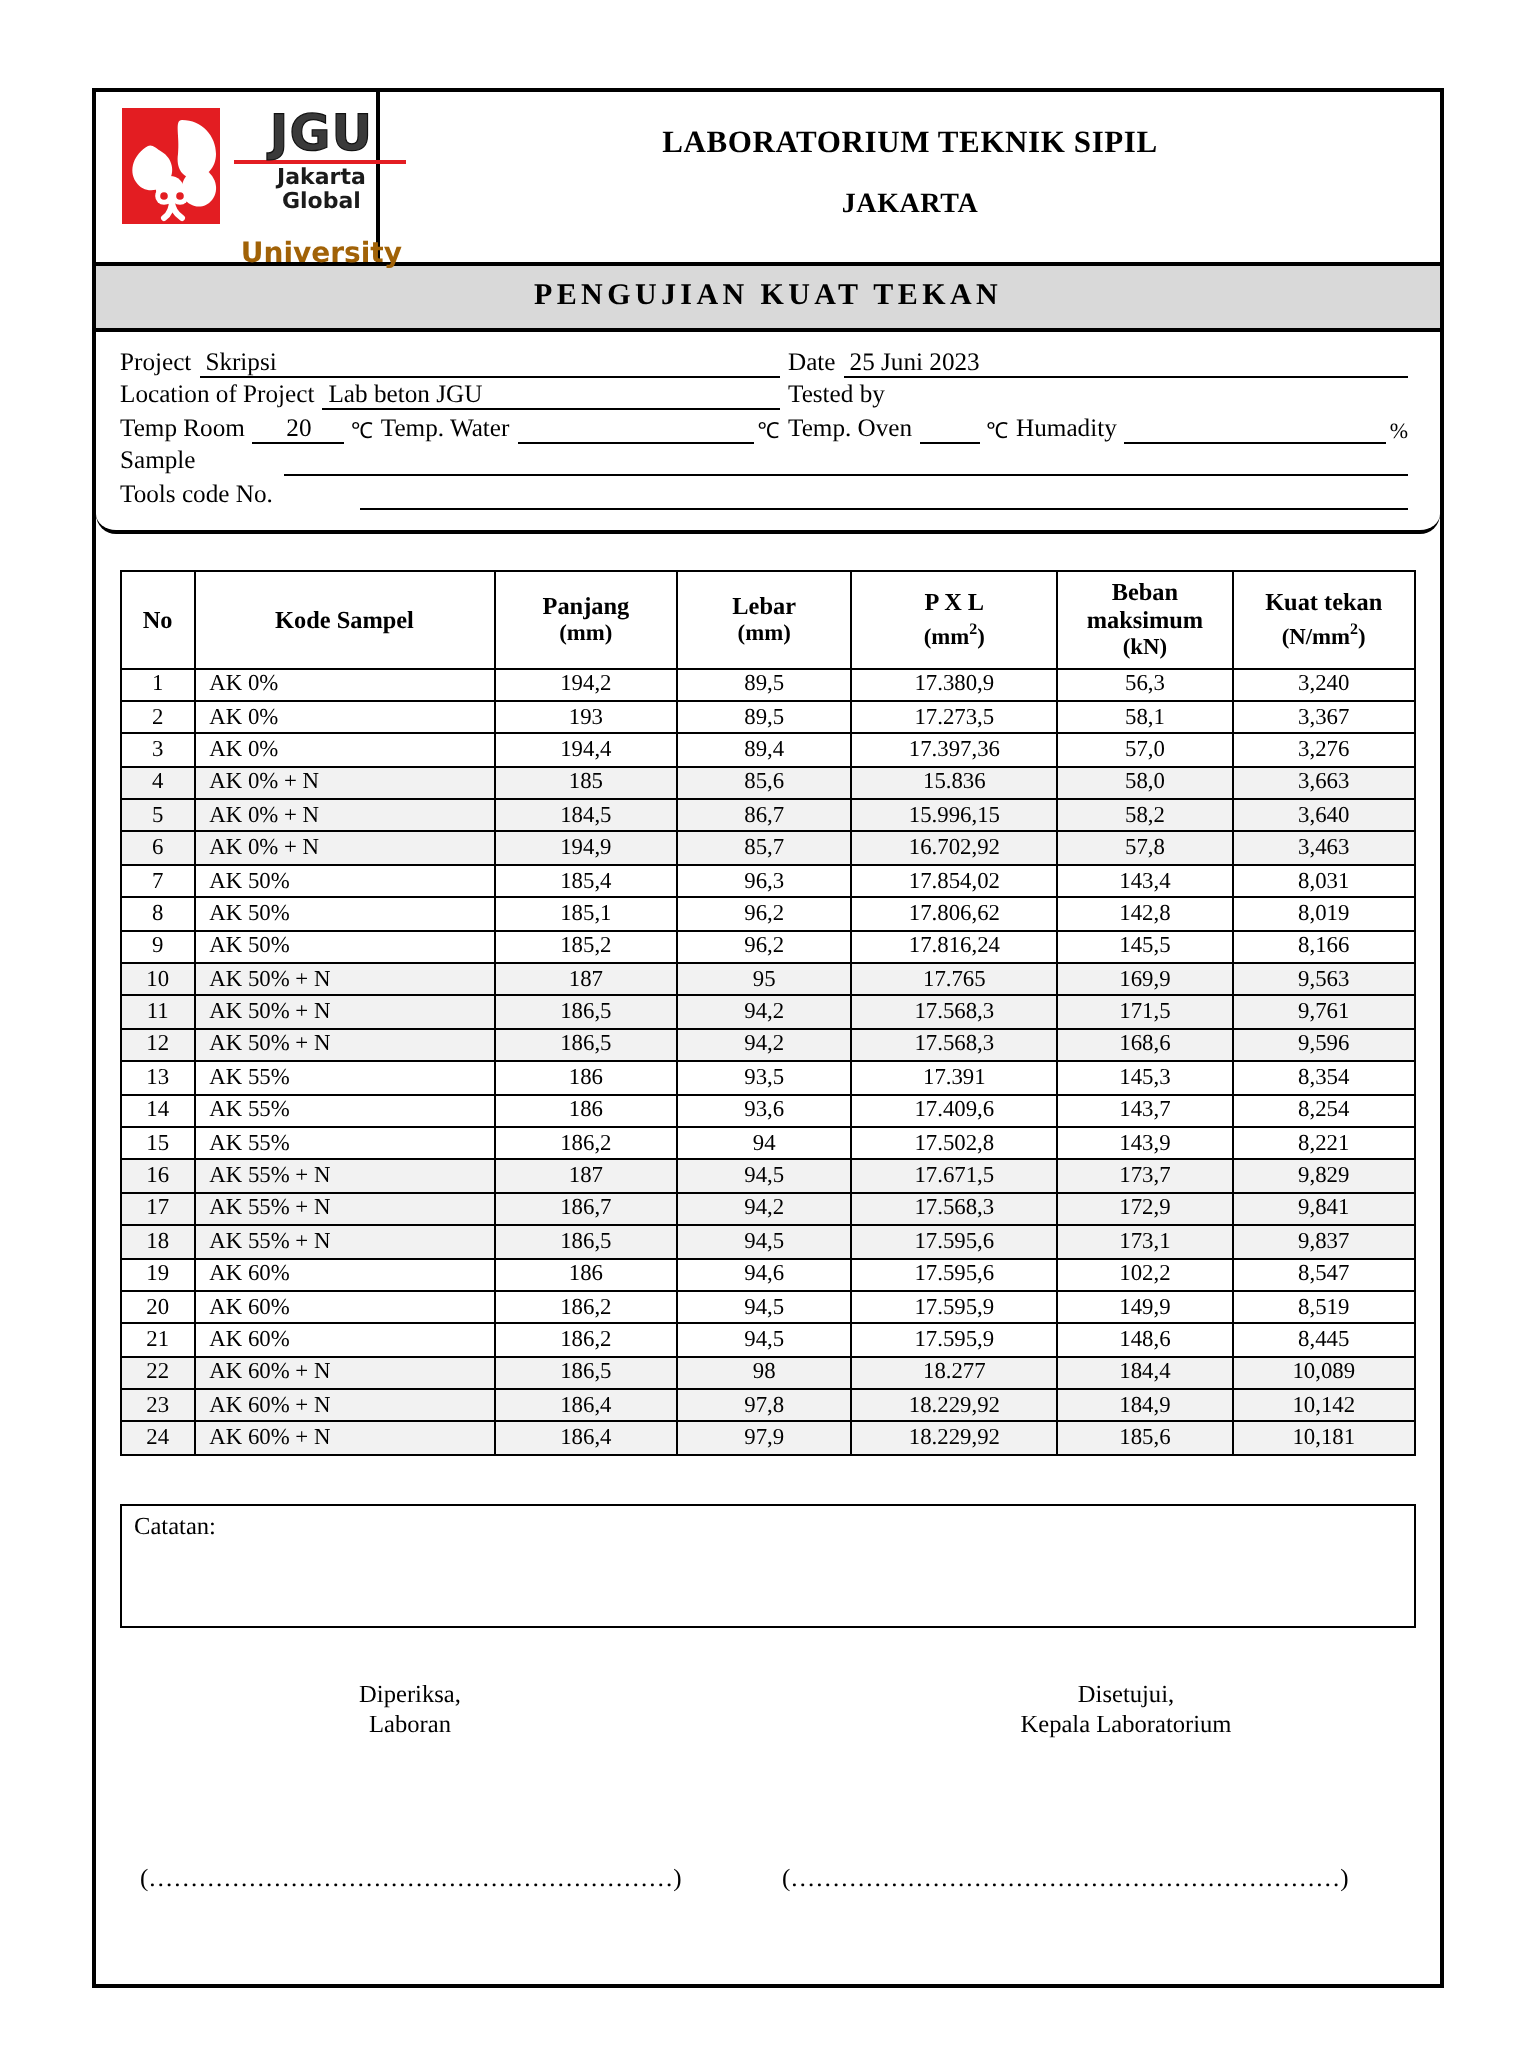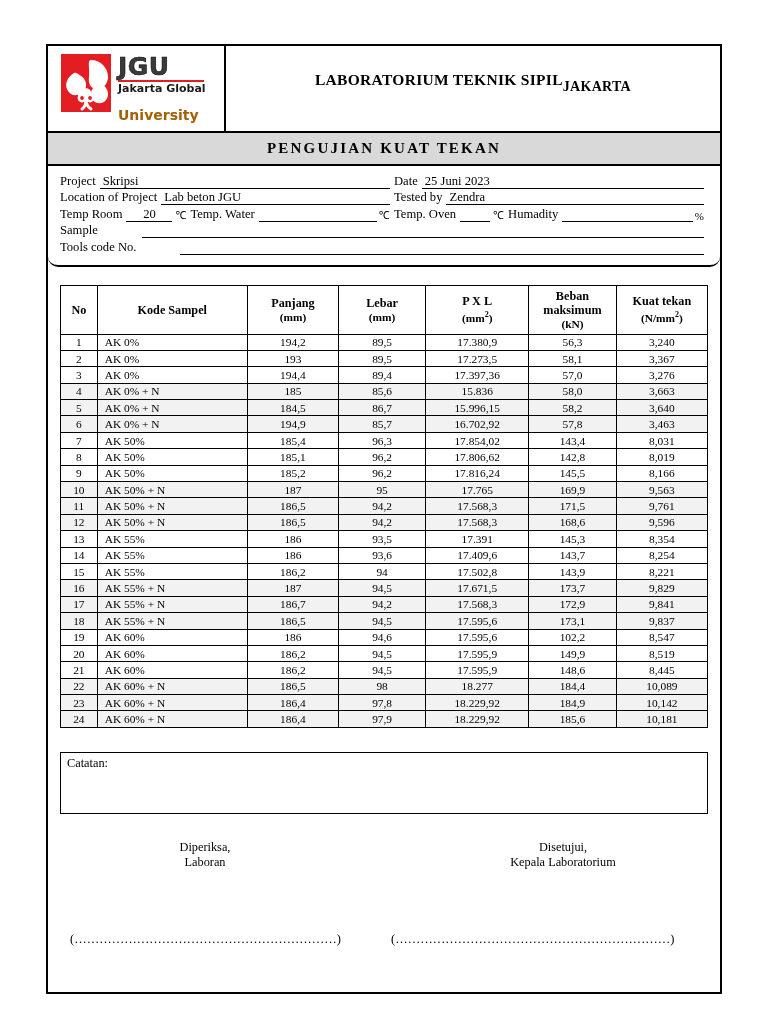--- a/index.html
+++ b/index.html
@@ -30,24 +30,25 @@
 
   
   .header-band {
     display: flex;
     height: 87px;
     border-bottom: 2.5px solid #000;
     box-sizing: border-box;
     position: relative;
   }
   .logo-cell {
-    width: 178px;
+    width: 142px;
     border-right: 2.5px solid #000;
     box-sizing: border-box;
     position: relative;
+    text-align: center;
   }
   .logo-inner {
     position: absolute;
     left: 13px;
     top: 8px;
     display: flex;
     align-items: flex-start;
   }
   .logo-mark {
     width: 50px;
@@ -99,21 +100,21 @@
     font-weight: bold;
     font-size: 18px;
     letter-spacing: 0.4px;
     color: #000;
     white-space: nowrap;
     z-index: 5;
   }
   .title-cell {
     flex: 1;
     display: flex;
-    flex-direction: row;
+    flex-direction: column;
     align-items: center;
     justify-content: center;
     padding-bottom: 4px;
   }
   .lab-title {
     font-weight: bold;
     font-size: 15.5px;
     letter-spacing: 0.3px;
     margin-bottom: 14px;
   }
@@ -334,21 +335,20 @@
         </div>
       </div>
 
       <div class="form-col-right">
         <div class="f-row">
           <span class="f-label">Date</span>
           <span class="f-fill">25 Juni 2023</span>
         </div>
         <div class="f-row">
           <span class="f-label">Tested by</span>
-          <span class="f-fill">Zendra</span>
         </div>
         <div class="f-row">
           <span class="f-label">Temp. Oven</span>
           <span class="f-fill center w-tiny"></span>
           <span class="f-unit">℃</span>
           <span class="f-label">Humadity</span>
           <span class="f-fill"></span>
           <span class="f-unit nopad">%</span>
         </div>
       </div>

